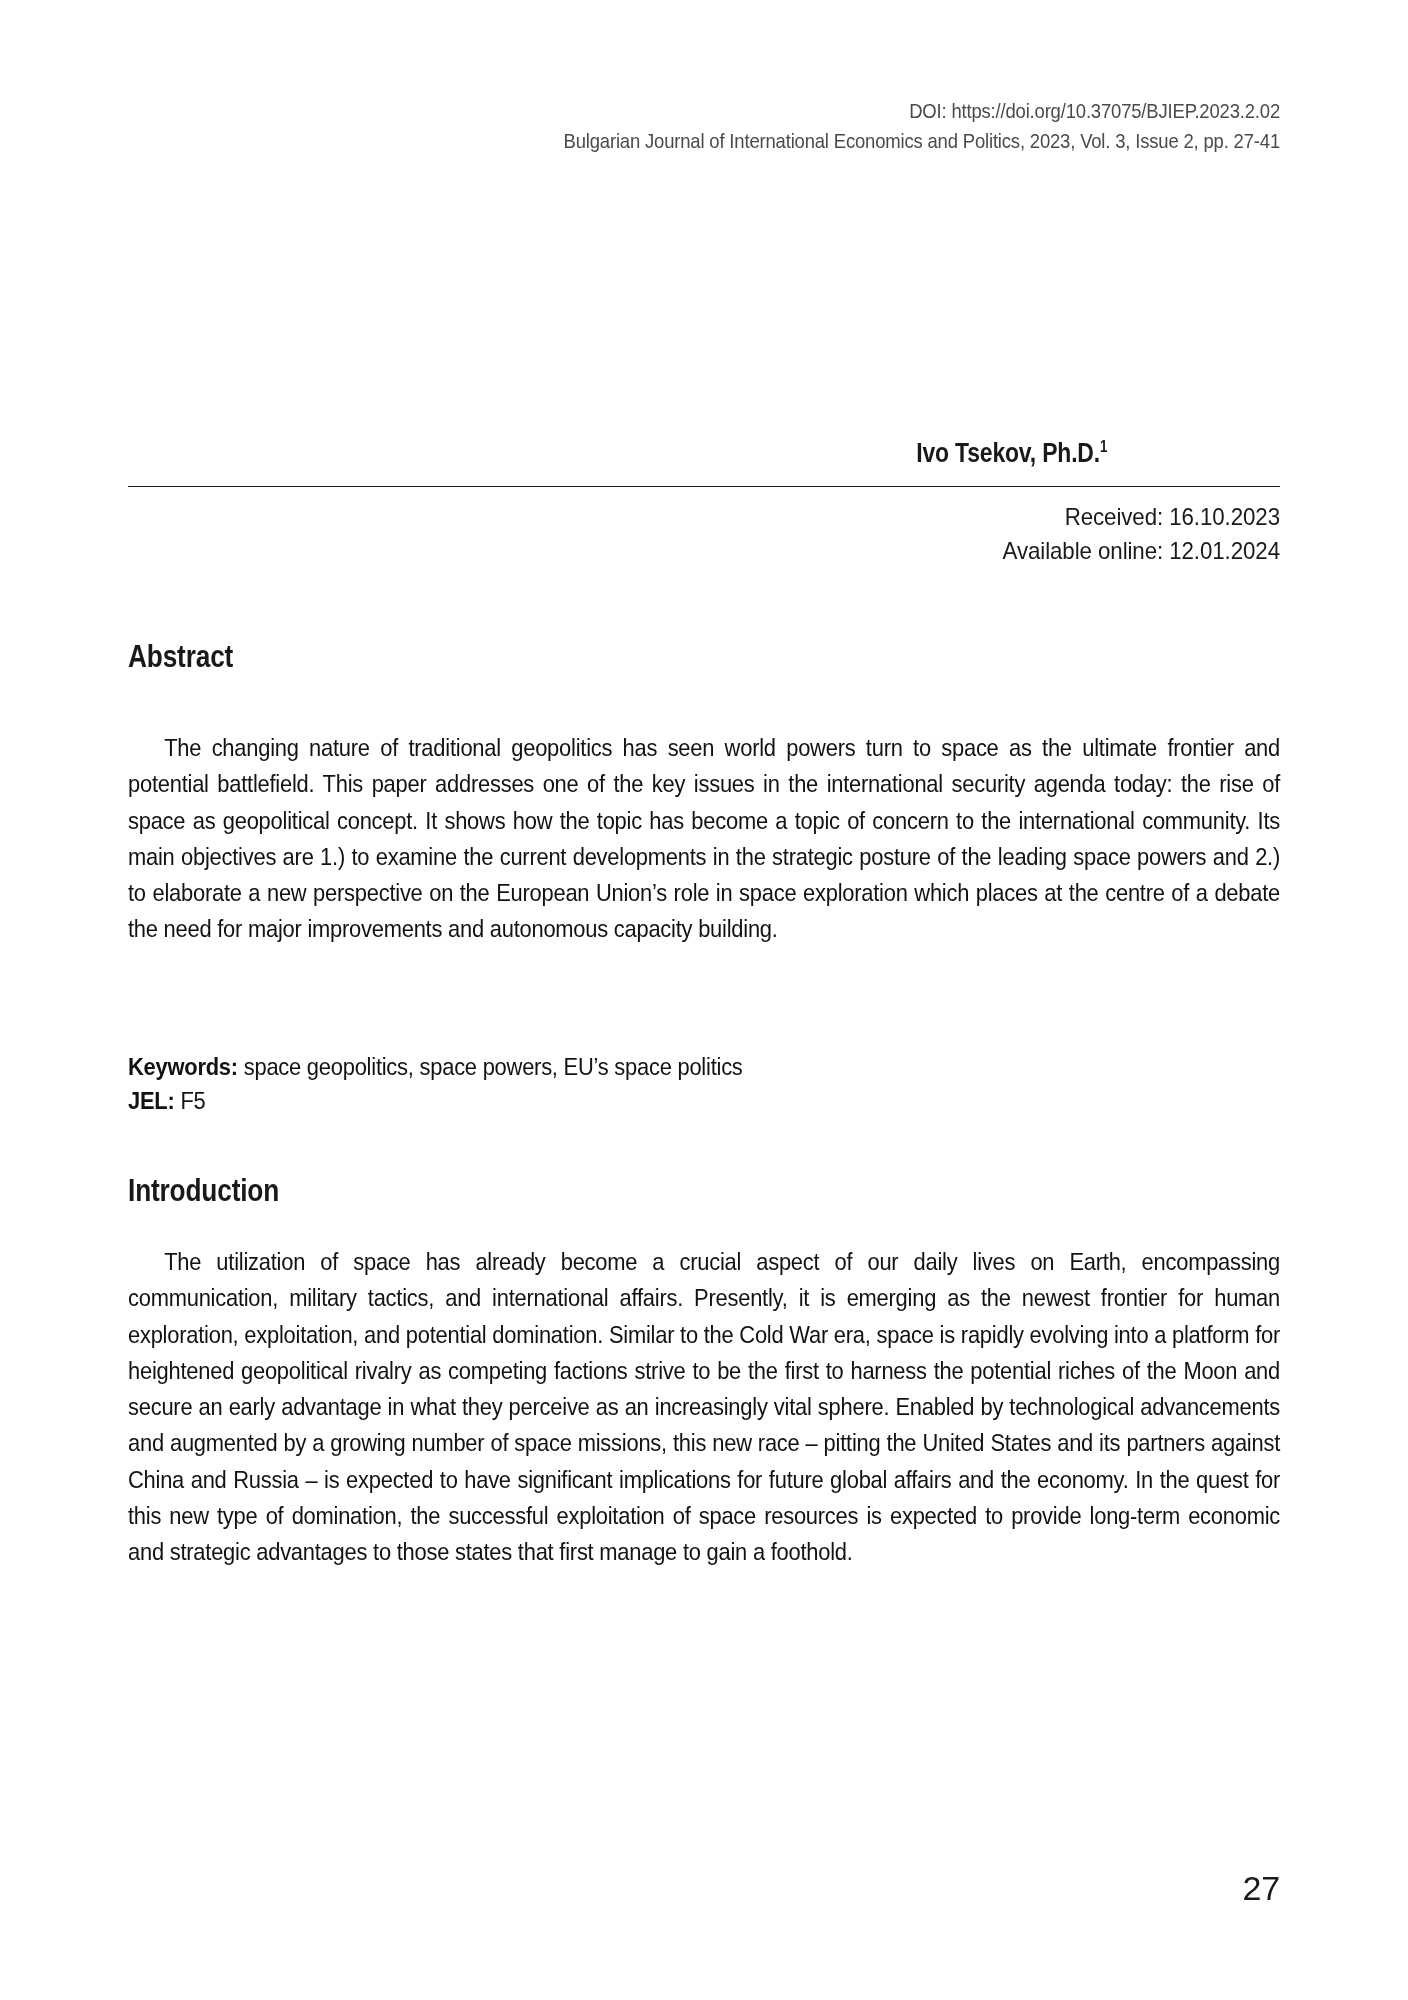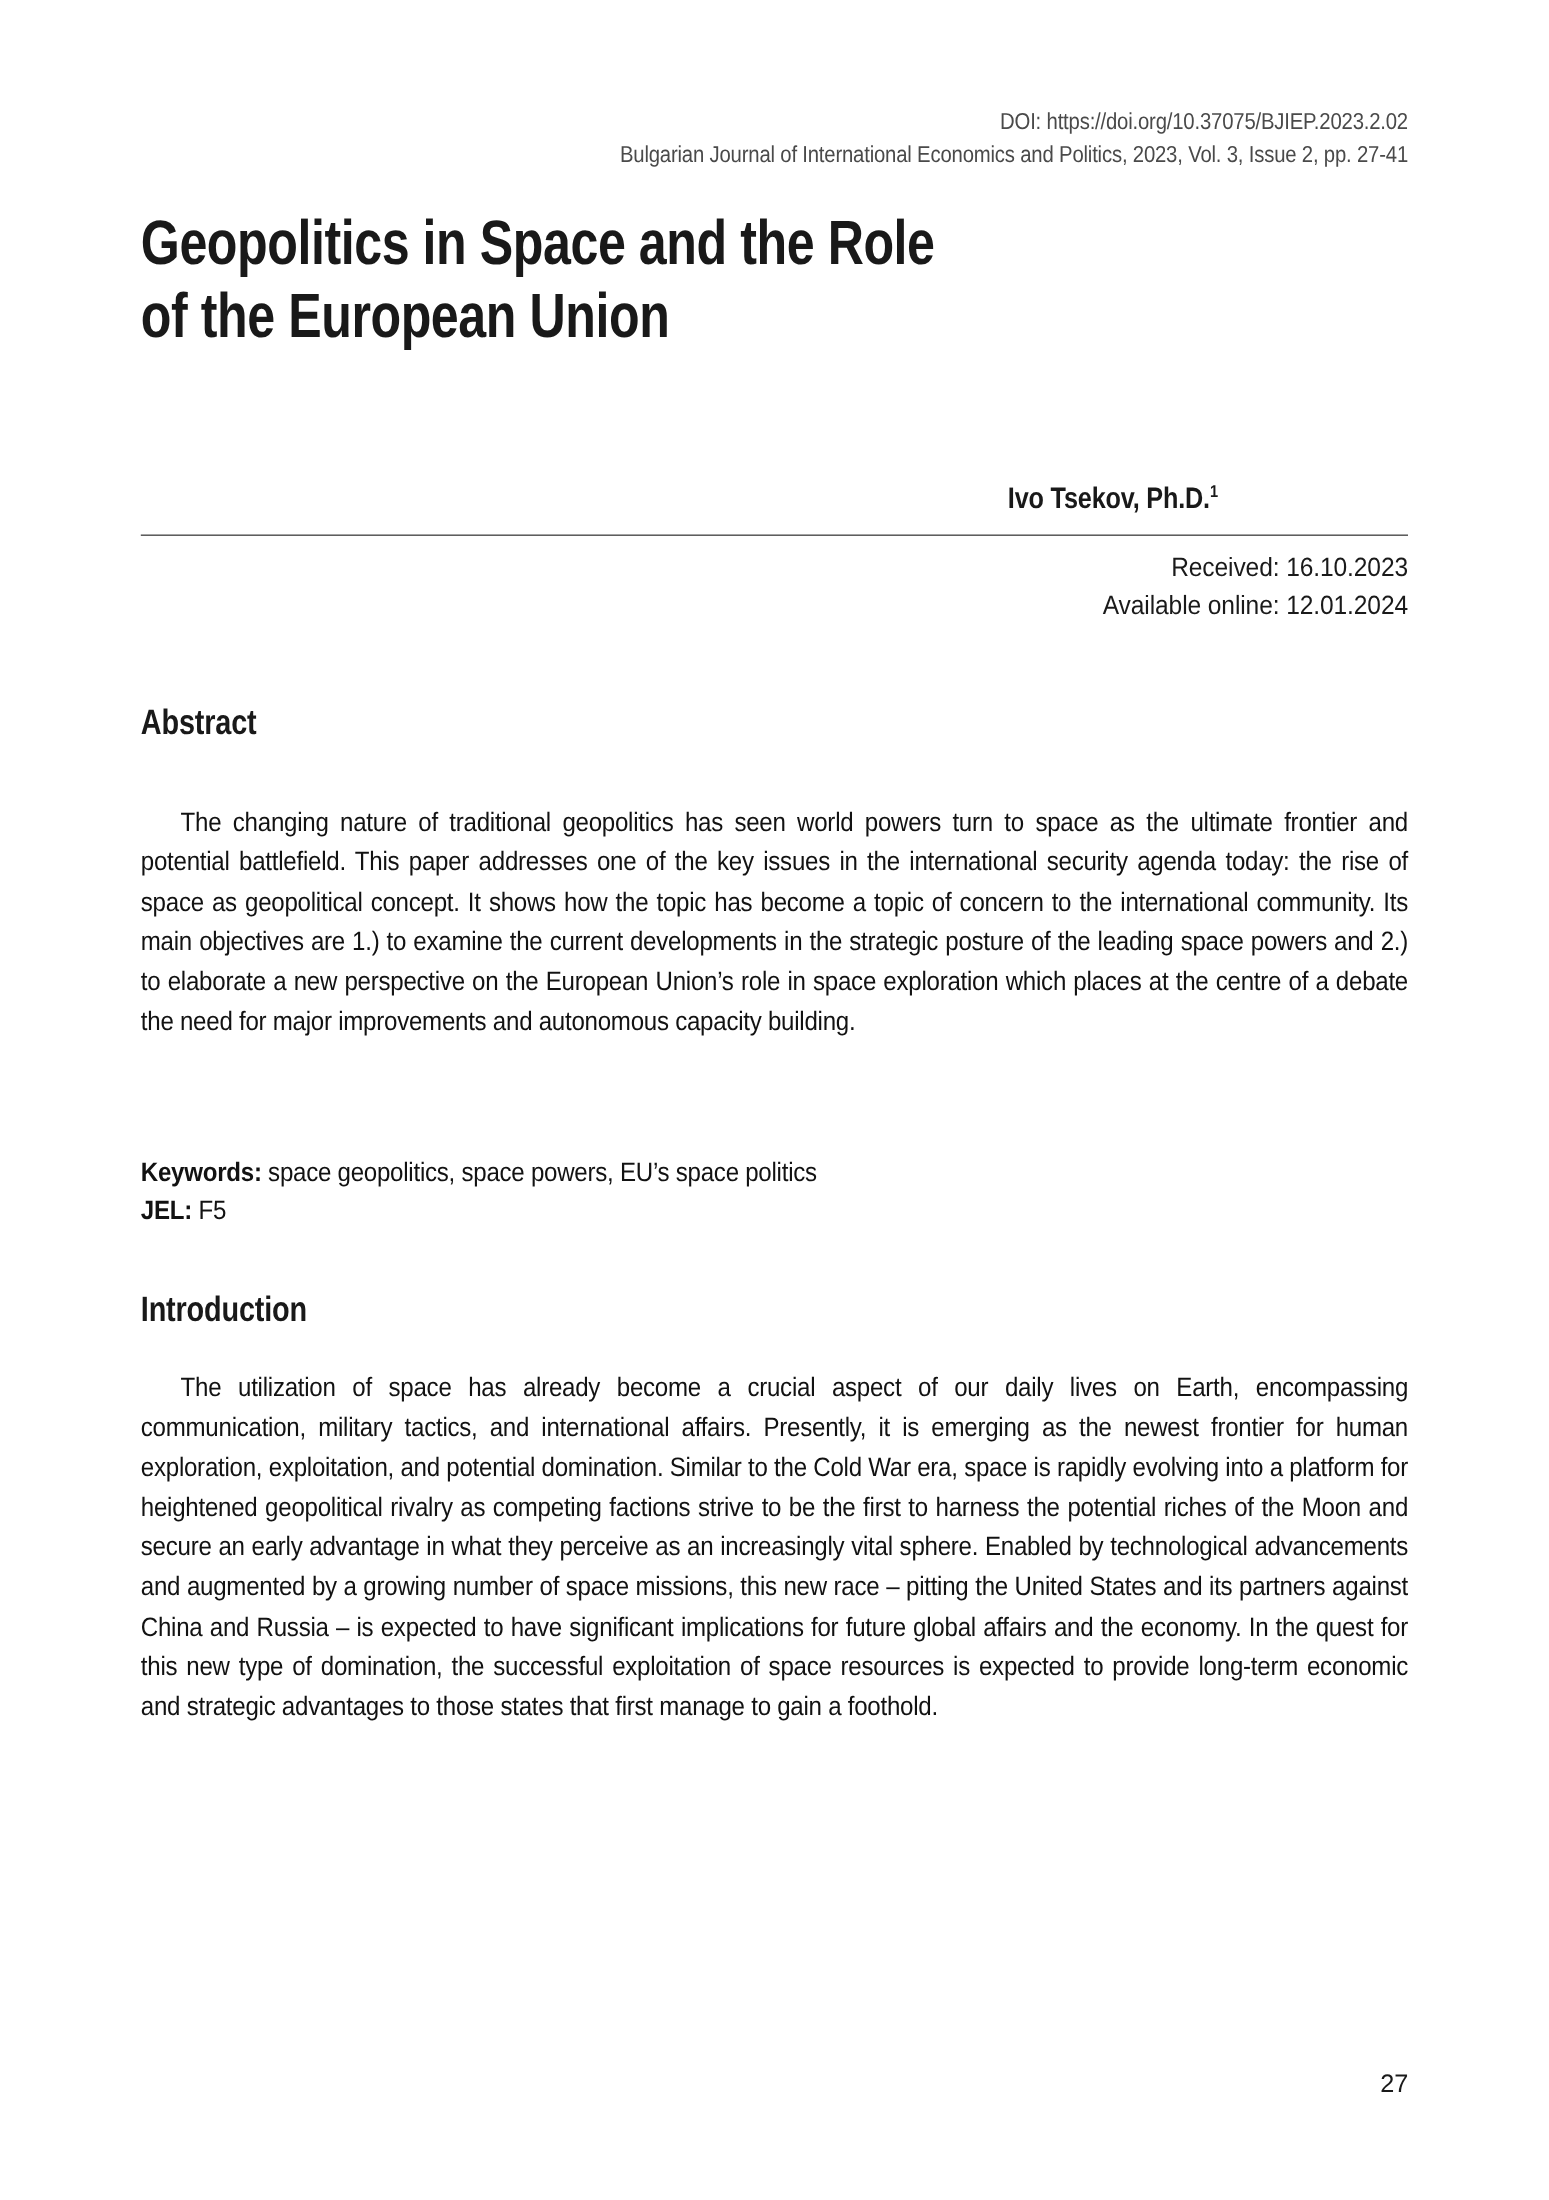--- a/index.html
+++ b/index.html
@@ -184,40 +184,36 @@
     font-size: 0.68em;
     vertical-align: super;
   }
 
   
   .page-number {
     position: absolute;
     right: 128px;
     bottom: 92px;
     font-family: "Liberation Sans", sans-serif;
-    font-size: 23px;
+    font-size: 34px;
     font-weight: 400;
     color: #1a1a1a;
     letter-spacing: -0.2px;
   }
 </style>
 </head>
 <body>
 
 <div class="page">
 
   <div class="doc-header">
     <span class="hdr-line">DOI: https://doi.org/10.37075/BJIEP.2023.2.02</span>
     <span class="hdr-line">Bulgarian Journal of International Economics and Politics, 2023, Vol. 3, Issue 2, pp. 27-41</span>
   </div>
 
-  <div class="title-block">
-    <h1 class="article-title">Geopolitics in Space and the Role
-of the European Union</h1>
-  </div>
 
   <div class="author-block">
     <span class="author-name"><span>Ivo Tsekov, Ph.D.</span><sup>1</sup></span>
     <hr class="author-rule">
   </div>
 
   <div class="dates-block">
     <span>Received: 16.10.2023</span>
     <span>Available online: 12.01.2024</span>
   </div>

